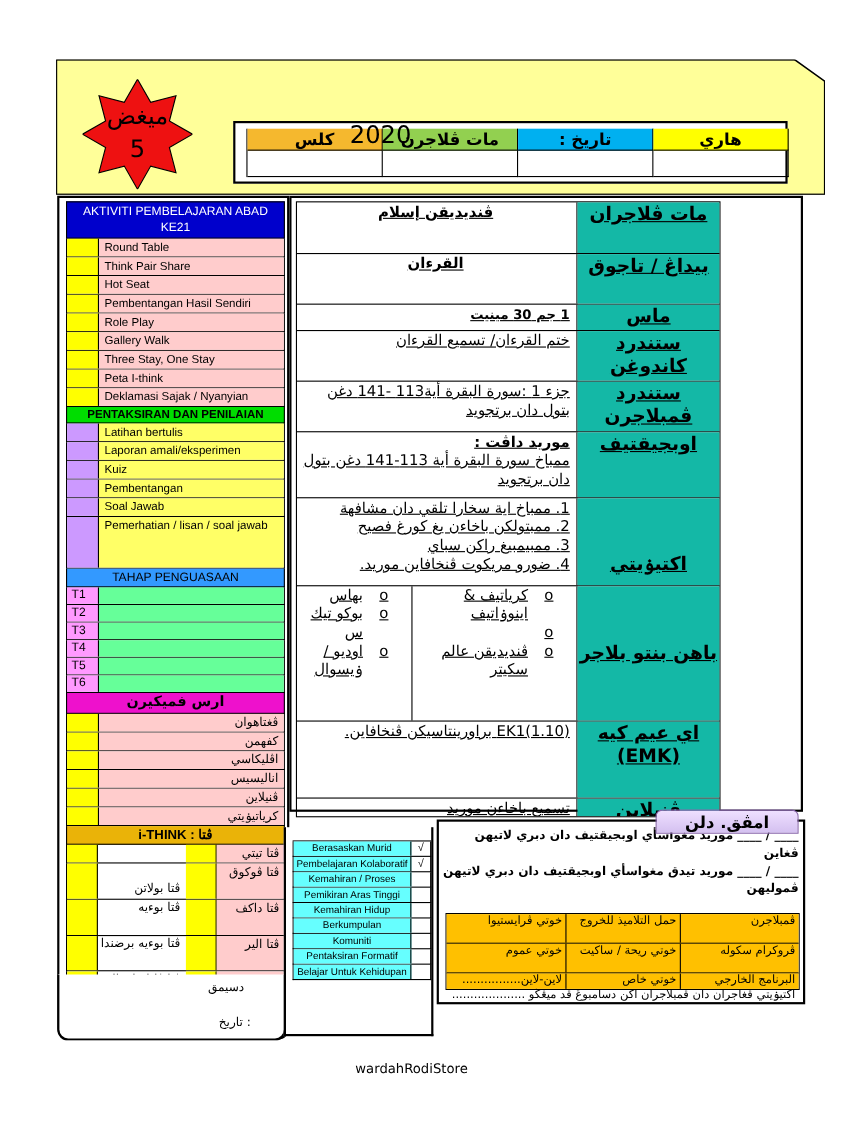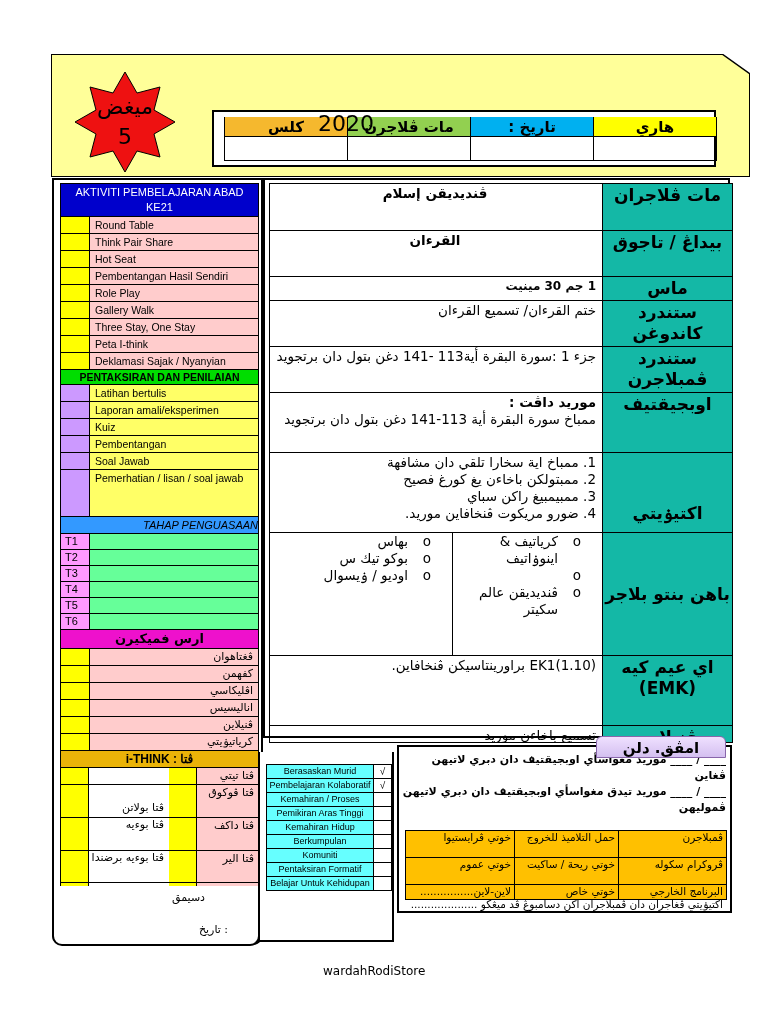--- a/index.html
+++ b/index.html
@@ -53,21 +53,21 @@
   .left-table { position: absolute; left: 60px; top: 183px; width: 199px; font-family: "Liberation Sans", sans-serif; }
   .lt-row { display: flex; border-bottom: 1px solid #000; border-left: 1px solid #000; border-right: 1px solid #000; }
   .lt-head { background: #0000cc; color: #fff; font-size: 11px; text-align: center; line-height: 15px; padding: 1px 2px; border: 1px solid #000; }
   .lt-box { width: 29px; flex-shrink: 0; border-right: 1px solid #000; }
   .lt-label { flex: 1; font-size: 10.5px; padding-left: 5px; line-height: 16px; }
   .yellow { background: #ffff00; }
   .pink { background: #ffcccc; }
   .lavender { background: #cc99ff; }
   .paleyellow { background: #ffff66; }
   .greenhead { background: #00dd00; font-weight: bold; font-size: 10.5px; text-align: center; line-height: 14px; border: 1px solid #000; border-top: none; }
-  .bluehead { background: #3399ff; font-size: 11px; text-align: right; line-height: 16px; border: 1px solid #000; border-top: none; font-style: italic; }
+  .bluehead { background: #3399ff; font-size: 11px; text-align: center; line-height: 16px; border: 1px solid #000; border-top: none; }
   .t-box { width: 29px; flex-shrink: 0; background: #ff99ff; border-right: 1px solid #000; font-size: 11px; padding-left: 4px; line-height: 15px; }
   .t-val { flex: 1; background: #66ff99; }
   .magentahead { background: #ee11cc; font-size: 13px; font-weight: bold; text-align: center; line-height: 18px; border: 1px solid #000; border-top: none; direction: rtl; font-family: "DejaVu Sans", sans-serif; }
   .ar-label { flex: 1; font-size: 11px; padding-right: 5px; line-height: 16px; text-align: right; direction: rtl; font-family: "DejaVu Sans", sans-serif; }
   .ithink-head { background: #eab308; font-size: 12px; font-weight: bold; text-align: center; line-height: 16px; border: 1px solid #000; border-top: none; font-family: Liberation Sans, sans-serif; }
   .it-row { display: flex; border-bottom: 1px solid #000; border-left: 1px solid #000; border-right: 1px solid #000; }
   .it-box { width: 28px; flex-shrink: 0; background: #ffff00; border-right: 1px solid #000; }
   .it-lbl { background: #ffcccc; font-size: 11px; direction: rtl; text-align: right; padding-right: 4px; line-height: 15px; border-right: 1px solid #000; font-family: "DejaVu Sans", sans-serif; }
   .it-lbl.w1 { width: 80px; margin-top: 32px; }
   .it-lbl.w2 { flex: 1; border-right: none; }
@@ -75,21 +75,21 @@
     position: absolute; left: 52px; top: 886px; width: 208px; height: 60px; background: #fff;
     border: 2px solid #000; border-top: none; border-radius: 0 0 10px 10px;
   }
   .sig-line { position: absolute; font-size: 11px; direction: rtl; text-align: right; font-family: "DejaVu Sans", sans-serif; }
 
   
   .main-frame {
     position: absolute; left: 263px; top: 178px; width: 467px; height: 560px;
     border: 2px solid #000; background: #fff;
   }
-  .mt { position: absolute; left: 269px; top: 183px; width: 464px; border: 1px solid #000; border-collapse: collapse; }
+  .mt { position: absolute; left: 269px; top: 183px; width: 386px; border: 1px solid #000; border-collapse: collapse; text-decoration: underline; }
   .mt-row { display: flex; border-bottom: 1px solid #000; }
   .mt-content { flex: 1; direction: rtl; text-align: right; font-size: 13.5px; line-height: 17px; padding: 1px 6px 1px 4px; border-right: 1px solid #000; }
   .mt-head { width: 129px; flex-shrink: 0; background: #14b8a6; direction: rtl; text-align: center; font-size: 17px; font-weight: bold; line-height: 21px; padding-top: 1px; }
   .center { text-align: center; font-weight: bold; }
   .bold { font-weight: bold; }
   .resource-cols { display: flex; direction: rtl; width: 100%; height: 100%; }
   .res-col { direction: rtl; padding: 0 6px; font-size: 13.5px; line-height: 17px; }
   .res-col.first { width: 150px; border-left: 1px solid #000; }
   .res-item { display: flex; direction: rtl; }
   .res-bullet { width: 38px; text-align: center; flex-shrink: 0; }
@@ -298,21 +298,21 @@
       <div class="it-lbl w2">ڤتا الير</div>
     </div>
   <div class="it-row" style="height:11px; overflow:hidden">
       <div class="it-box"></div>
       <div class="it-lbl w1">ڤتا بولاتن</div>
       <div class="it-box"></div>
       <div class="it-lbl w2"></div>
     </div>
 </div>
 <div class="sig-box">
-  <div class="sig-line" style="right:53px; top:5px">دسيمق</div>
+  <div class="sig-line" style="right:36px; top:5px">دسيمق</div>
   <div class="sig-line" style="right:30px; top:37px">: تاريخ</div>
 </div>
 
 <div class="main-frame"></div>
 <div class="mt">
   <div class="mt-row" style="height:47px">
     <div class="mt-content center">ڤنديديقن إسلام</div>
     <div class="mt-head">مات ڤلاجران</div>
   </div>
   <div class="mt-row" style="height:46px">

